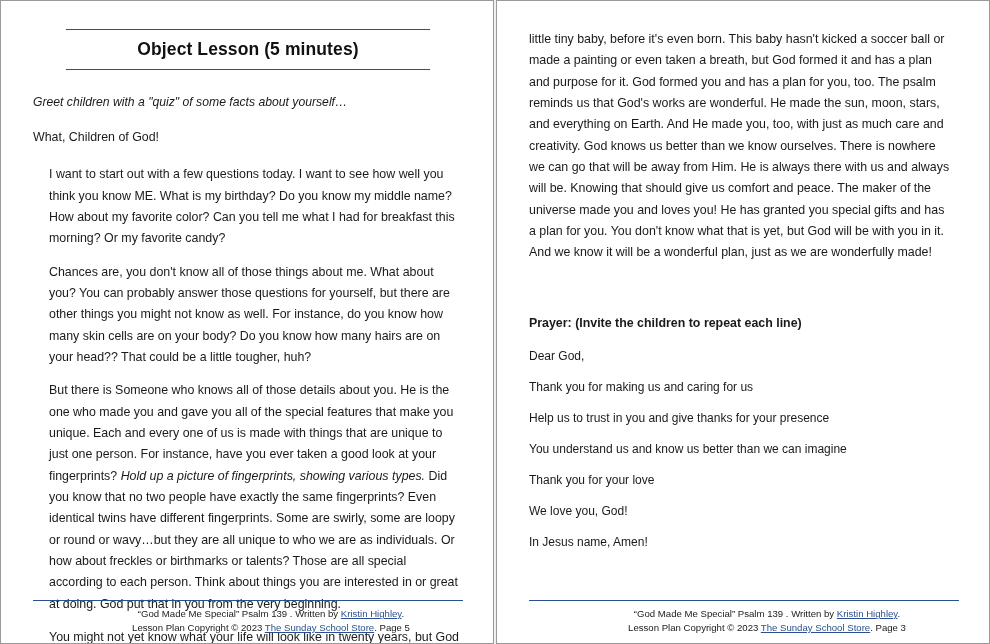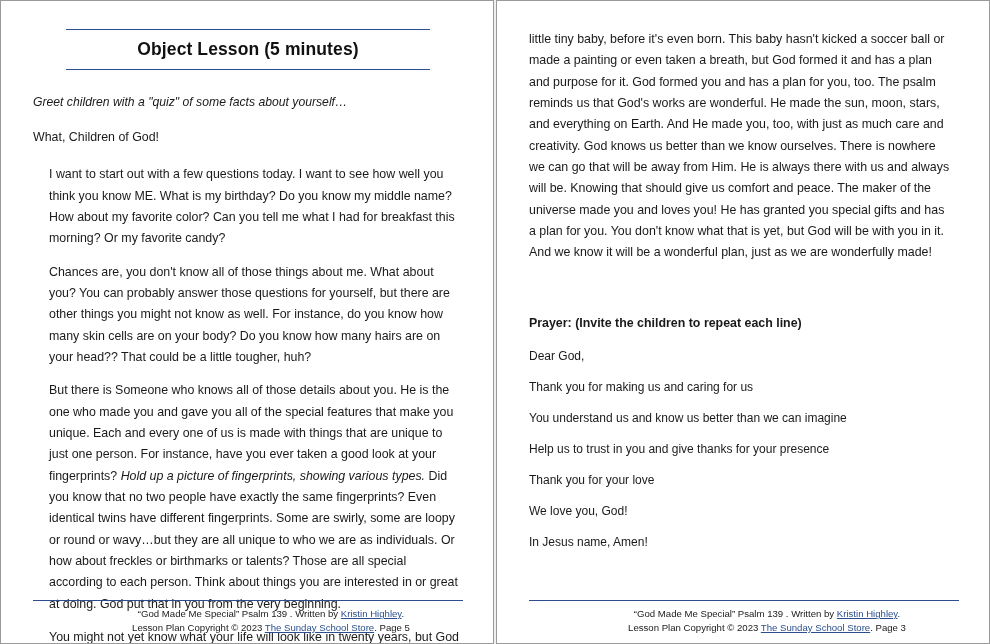--- a/index.html
+++ b/index.html
@@ -175,22 +175,22 @@
   <div class="page page-right">
 
     <div class="right-body body-text">
       <p class="p">little tiny baby, before it's even born. This baby hasn't kicked a soccer ball or made a painting or even taken a breath, but God formed it and has a plan and purpose for it. God formed you and has a plan for you, too. The psalm reminds us that God's works are wonderful. He made the sun, moon, stars, and everything on Earth. And He made you, too, with just as much care and creativity. God knows us better than we know ourselves. There is nowhere we can go that will be away from Him. He is always there with us and always will be. Knowing that should give us comfort and peace. The maker of the universe made you and loves you! He has granted you special gifts and has a plan for you. You don't know what that is yet, but God will be with you in it. And we know it will be a wonderful plan, just as we are wonderfully made!</p>
     </div>
 
     <div class="prayer-block">
       <div class="prayer-heading">Prayer:  (Invite the children to repeat each line)</div>
       <div class="prayer-line">Dear God,</div>
       <div class="prayer-line">Thank you for making us and caring for us</div>
+      <div class="prayer-line">Help us to trust in you and give thanks for your presence</div>
       <div class="prayer-line">You understand us and know us better than we can imagine</div>
-      <div class="prayer-line">Help us to trust in you and give thanks for your presence</div>
       <div class="prayer-line">Thank you for your love</div>
       <div class="prayer-line">We love you, God!</div>
       <div class="prayer-line">In Jesus name, Amen!</div>
     </div>
 
     <div class="footer-rule"></div>
 
     <div class="footer">
       <div><span>“God Made Me Special” Psalm 139  .  Written by </span><span class="link">Kristin Highley</span><span>.</span></div>
       <div><span>Lesson Plan Copyright © 2023 </span><span class="link">The Sunday School Store</span><span>. Page 3</span></div>

